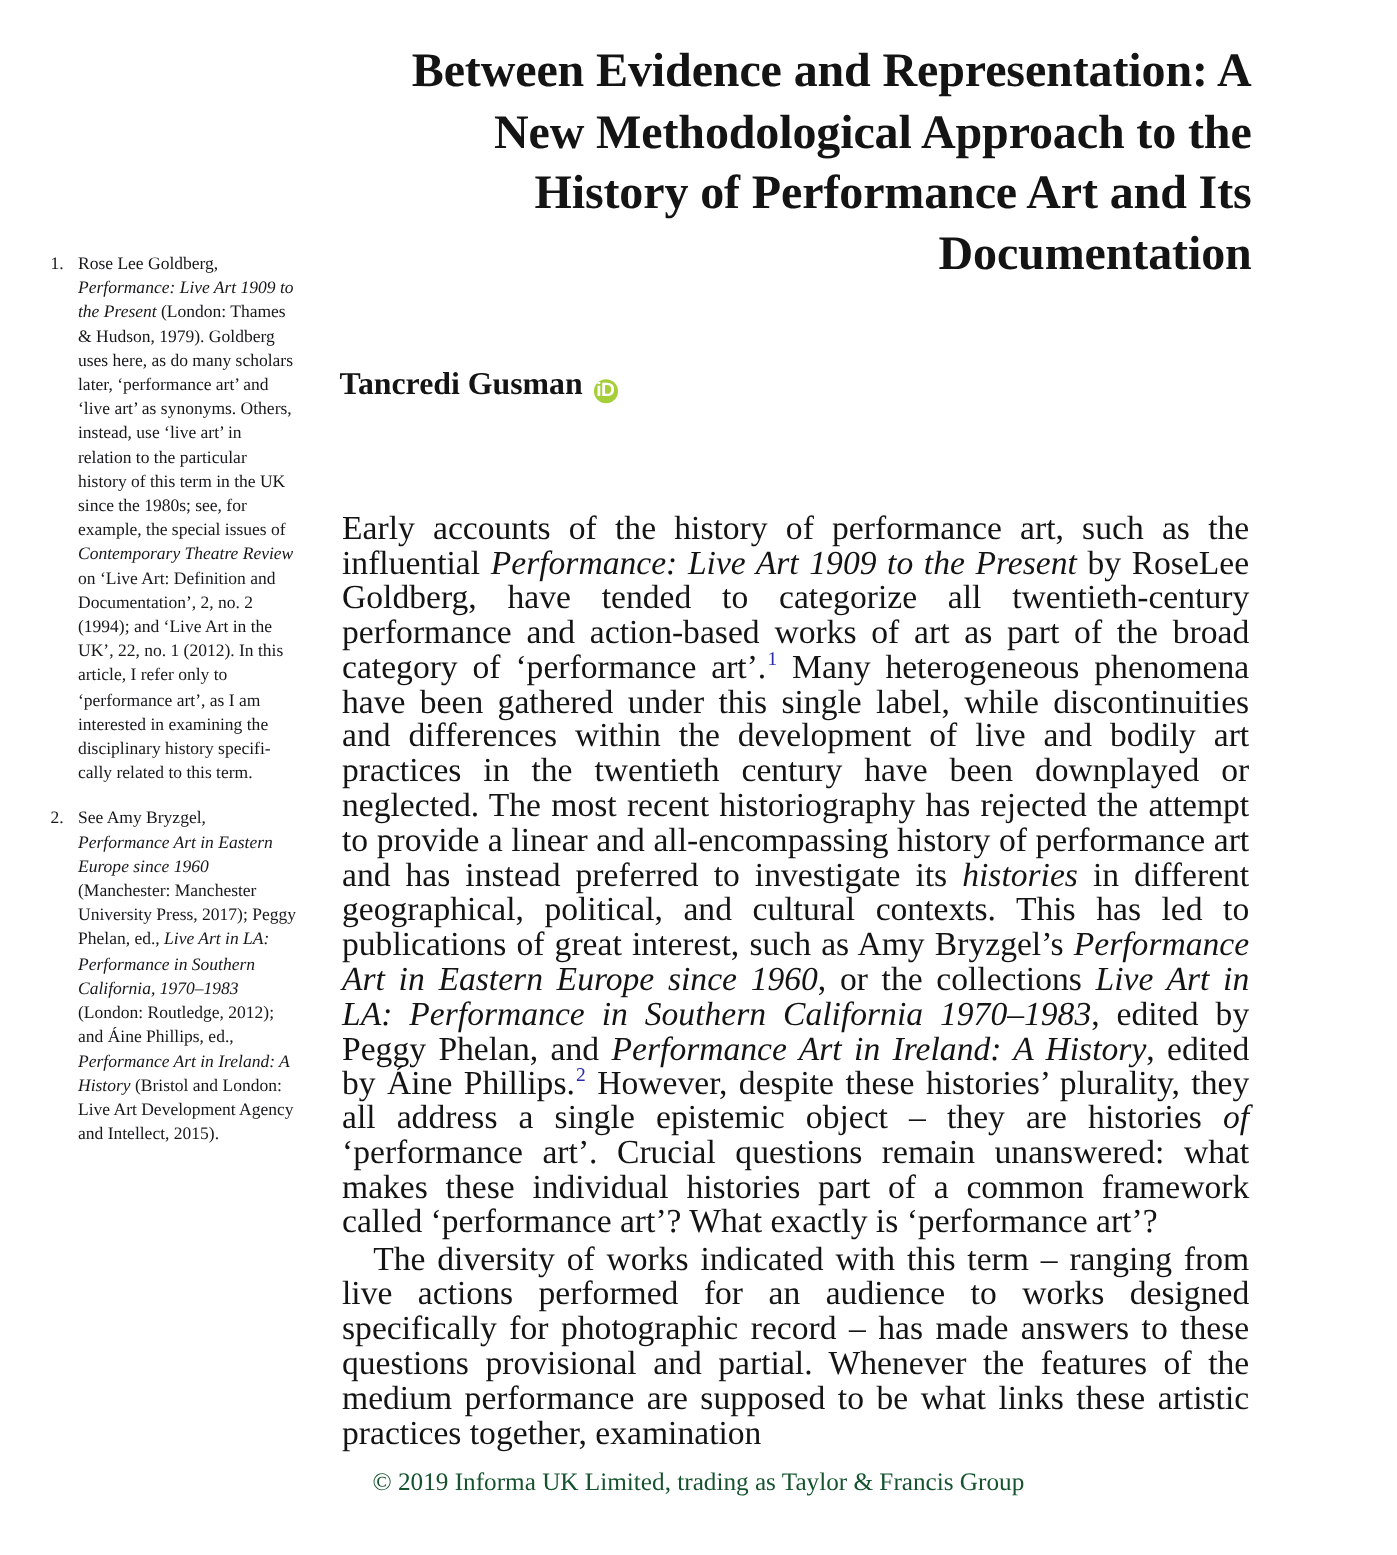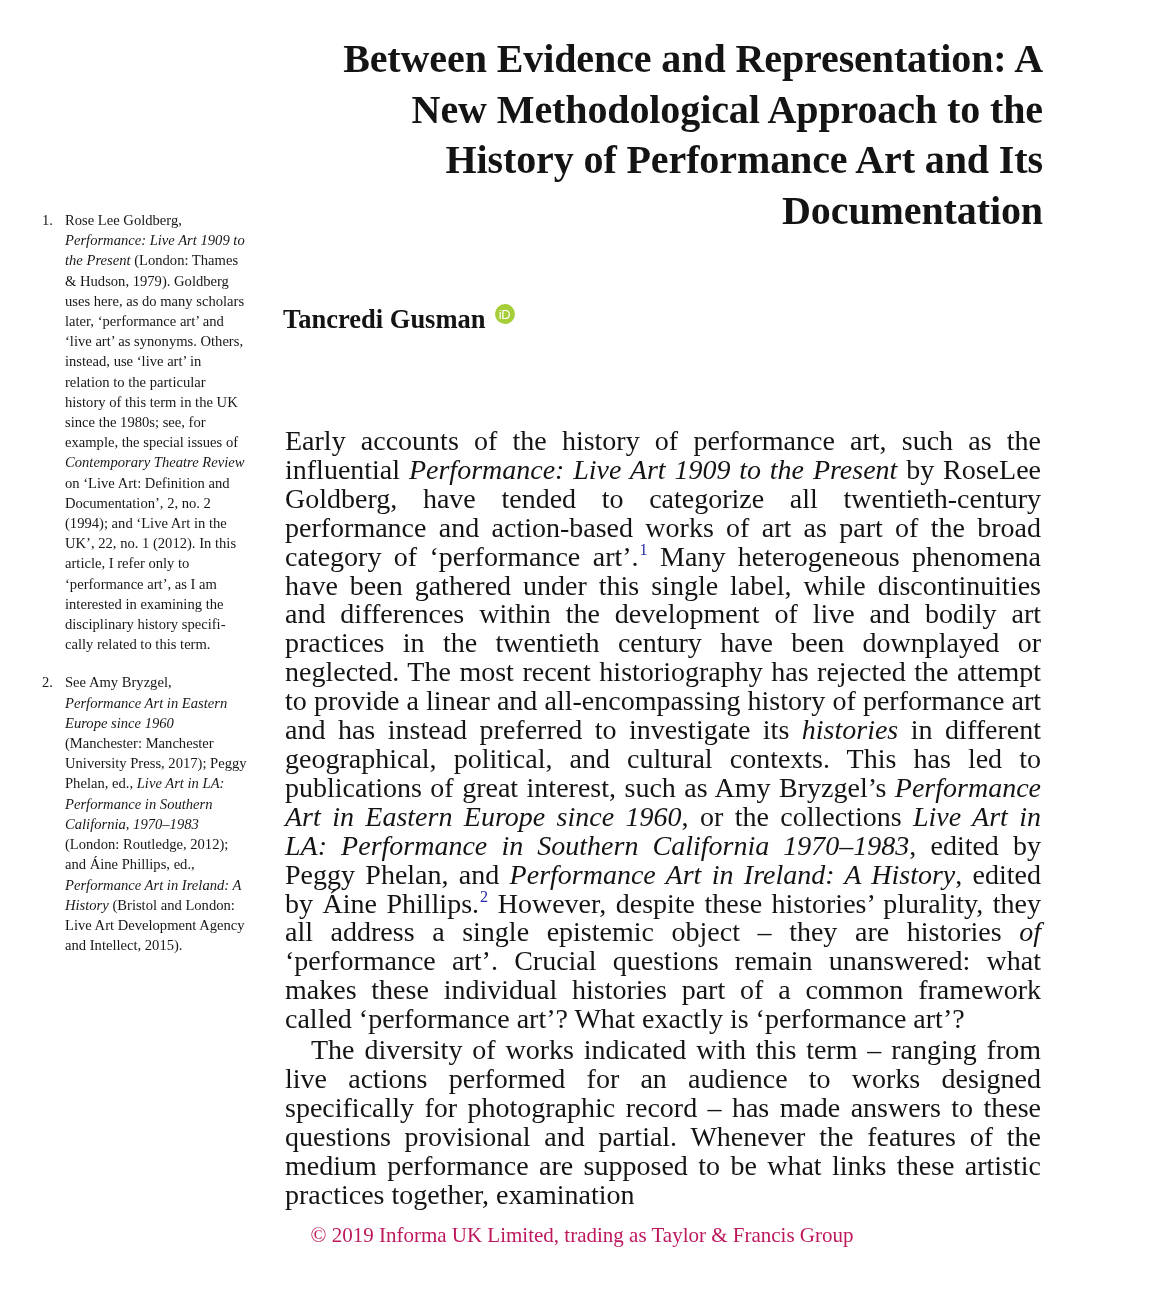--- a/index.html
+++ b/index.html
@@ -67,42 +67,42 @@
   }
 
   #author-line {
     margin: 0;
     padding-top: 67px;
     font-size: 26.5px;
     line-height: 32px;
     font-weight: bold;
     color: #141414;
     display: flex;
-    align-items: flex-start;
+    align-items: flex-end;
     gap: 9px;
   }
 
   .orcid-icon {
     display: inline-block;
     width: 20px;
     height: 20px;
     border-radius: 50%;
     position: relative;
     flex: 0 0 auto;
     top: 1px;
   }
   .orcid-icon .orcid-letters {
     position: absolute;
     inset: 0;
     display: flex;
     align-items: center;
     justify-content: center;
     font-family: "Liberation Sans", sans-serif;
-    font-size: 13px;
-    font-weight: normal;
+    font-size: 16px;
+    font-weight: bold;
     color: #ffffff;
     line-height: 1;
     letter-spacing: -0.4px;
   }
 
   #body-text {
     padding-top: 90px;
   }
   .body-paragraph {
     margin: 2px;
@@ -123,21 +123,21 @@
   }
 
   #copyright-line {
     position: absolute;
     left: 0;
     right: 0;
     top: 1222px;
     text-align: center;
     font-size: 21px;
     line-height: 26px;
-    color: #be185d;
+    color: #14532d;
   }
 </style>
 </head>
 <body>
 
 <div id="footnote-column">
     <div class="footnote-item">
       <div class="footnote-number">1.</div>
       <div class="footnote-text"><span>Rose Lee Goldberg, </span><i>Performance: Live Art 1909 to the Present</i><span> (London: Thames &amp; Hudson, 1979). Goldberg uses here, as do many scholars later, ‘performance art’ and ‘live art’ as synonyms. Others, instead, use ‘live art’ in relation to the par­ticular history of this term in the UK since the 1980s; see, for example, the special issues of </span><i>Contemporary Theatre Review</i><span> on ‘Live Art: Definition and Documentation’, 2, no. 2 (1994); and ‘Live Art in the UK’, 22, no. 1 (2012). In this article, I refer only to ‘performance art’, as I am interested in examining the disci­plinary history specifi­cally related to this term.</span></div>
     </div>

